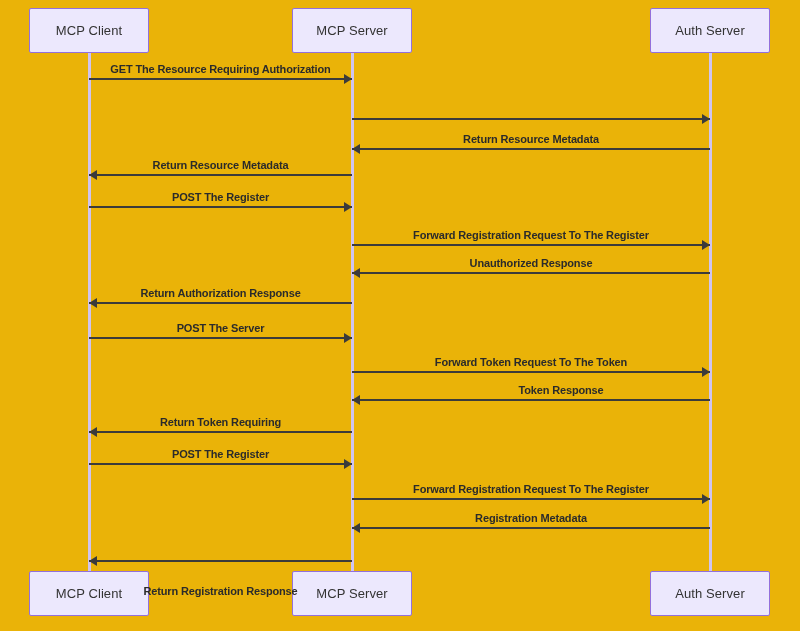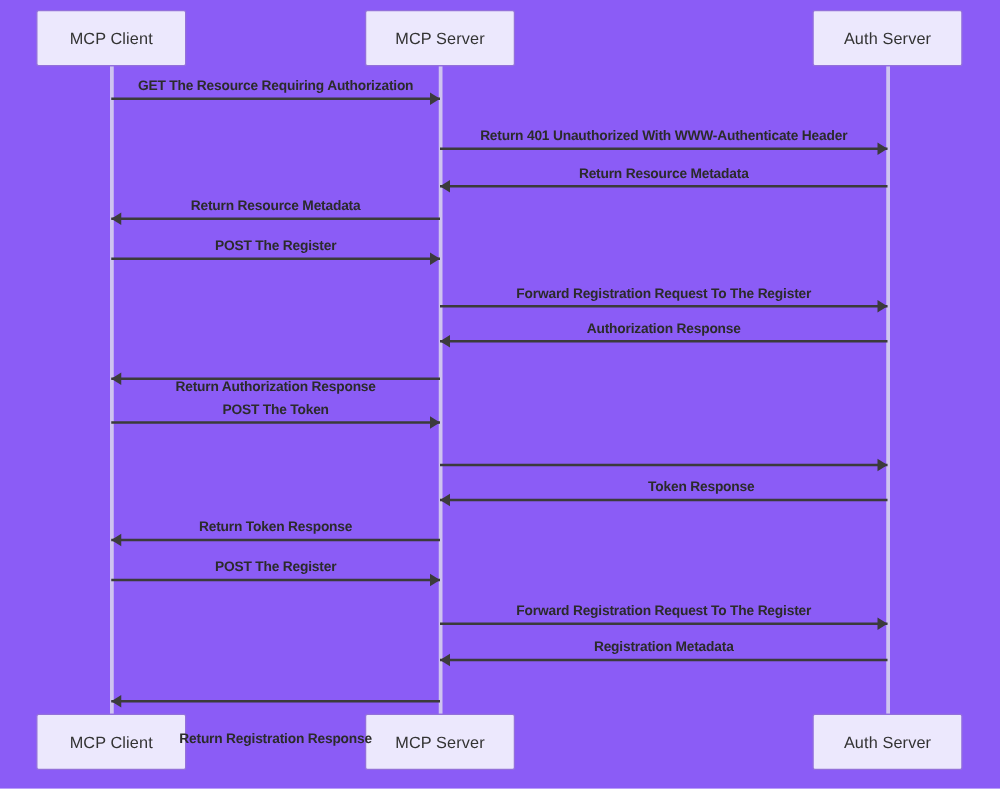--- a/index.html
+++ b/index.html
@@ -9,21 +9,21 @@
   }
   body {
     font-family: "Liberation Sans", sans-serif;
     -webkit-font-smoothing: antialiased;
   }
   #diagram {
     position: relative;
     width: 800px;
     height: 631px;
     overflow: hidden;
-    background: #8b5cf6;
+    background: #eab308;
   }
   .participant-box {
     position: absolute;
     box-sizing: border-box;
     background: #ECE8FD;
     border: 1px solid #9370DB;
     border-radius: 2px;
     display: flex;
     align-items: center;
     justify-content: center;
@@ -89,50 +89,50 @@
       <span>Auth Server</span>
     </div>
     <div class="participant-box" style="left: 650px; top: 571px; width: 120px; height: 45px;">
       <span>Auth Server</span>
     </div>
     <div class="msg" style="left: 89px; top: 78px; width: 263px;"></div>
     <div class="arrowhead right" style="top: 74px; left: 344px;"></div>
     <div class="msg-label" style="left: 220.5px; top: 63px;">GET The Resource Requiring Authorization</div>
     <div class="msg" style="left: 352px; top: 118px; width: 358px;"></div>
     <div class="arrowhead right" style="top: 114px; left: 702px;"></div>
-    <div class="msg-label" style="left: 531px; top: 103px;">Return 401 Unauthorized With WWW-Authenticate Header</div>
     <div class="msg" style="left: 352px; top: 148px; width: 358px;"></div>
     <div class="arrowhead left" style="top: 144px; left: 352px;"></div>
     <div class="msg-label" style="left: 531px; top: 133px;">Return Resource Metadata</div>
     <div class="msg" style="left: 89px; top: 174px; width: 263px;"></div>
     <div class="arrowhead left" style="top: 170px; left: 89px;"></div>
     <div class="msg-label" style="left: 220.5px; top: 159px;">Return Resource Metadata</div>
     <div class="msg" style="left: 89px; top: 206px; width: 263px;"></div>
     <div class="arrowhead right" style="top: 202px; left: 344px;"></div>
     <div class="msg-label" style="left: 220.5px; top: 191px;">POST The Register</div>
     <div class="msg" style="left: 352px; top: 244px; width: 358px;"></div>
     <div class="arrowhead right" style="top: 240px; left: 702px;"></div>
     <div class="msg-label" style="left: 531px; top: 229px;">Forward Registration Request To The Register</div>
     <div class="msg" style="left: 352px; top: 272px; width: 358px;"></div>
     <div class="arrowhead left" style="top: 268px; left: 352px;"></div>
-    <div class="msg-label" style="left: 531px; top: 257px;">Authorization Response</div>
+    <div class="msg-label" style="left: 531px; top: 257px;">Unauthorized Response</div>
     <div class="msg" style="left: 89px; top: 302px; width: 263px;"></div>
     <div class="arrowhead left" style="top: 298px; left: 89px;"></div>
-    <div class="msg-label" style="left: 220.5px; top: 287px; margin-top: 17px;">Return Authorization Response</div>
+    <div class="msg-label" style="left: 220.5px; top: 287px;">Return Authorization Response</div>
     <div class="msg" style="left: 89px; top: 337px; width: 263px;"></div>
     <div class="arrowhead right" style="top: 333px; left: 344px;"></div>
-    <div class="msg-label" style="left: 220.5px; top: 322px;">POST The Token</div>
+    <div class="msg-label" style="left: 220.5px; top: 322px;">POST The Server</div>
     <div class="msg" style="left: 352px; top: 371px; width: 358px;"></div>
     <div class="arrowhead right" style="top: 367px; left: 702px;"></div>
+    <div class="msg-label" style="left: 531px; top: 356px;">Forward Token Request To The Token</div>
     <div class="msg" style="left: 352px; top: 399px; width: 358px;"></div>
     <div class="arrowhead left" style="top: 395px; left: 352px;"></div>
     <div class="msg-label" style="left: 531px; top: 384px; margin-left: 30px;">Token Response</div>
     <div class="msg" style="left: 89px; top: 431px; width: 263px;"></div>
     <div class="arrowhead left" style="top: 427px; left: 89px;"></div>
-    <div class="msg-label" style="left: 220.5px; top: 416px;">Return Token Response</div>
+    <div class="msg-label" style="left: 220.5px; top: 416px;">Return Token Requiring</div>
     <div class="msg" style="left: 89px; top: 463px; width: 263px;"></div>
     <div class="arrowhead right" style="top: 459px; left: 344px;"></div>
     <div class="msg-label" style="left: 220.5px; top: 448px;">POST The Register</div>
     <div class="msg" style="left: 352px; top: 498px; width: 358px;"></div>
     <div class="arrowhead right" style="top: 494px; left: 702px;"></div>
     <div class="msg-label" style="left: 531px; top: 483px;">Forward Registration Request To The Register</div>
     <div class="msg" style="left: 352px; top: 527px; width: 358px;"></div>
     <div class="arrowhead left" style="top: 523px; left: 352px;"></div>
     <div class="msg-label" style="left: 531px; top: 512px;">Registration Metadata</div>
     <div class="msg" style="left: 89px; top: 560px; width: 263px;"></div>

